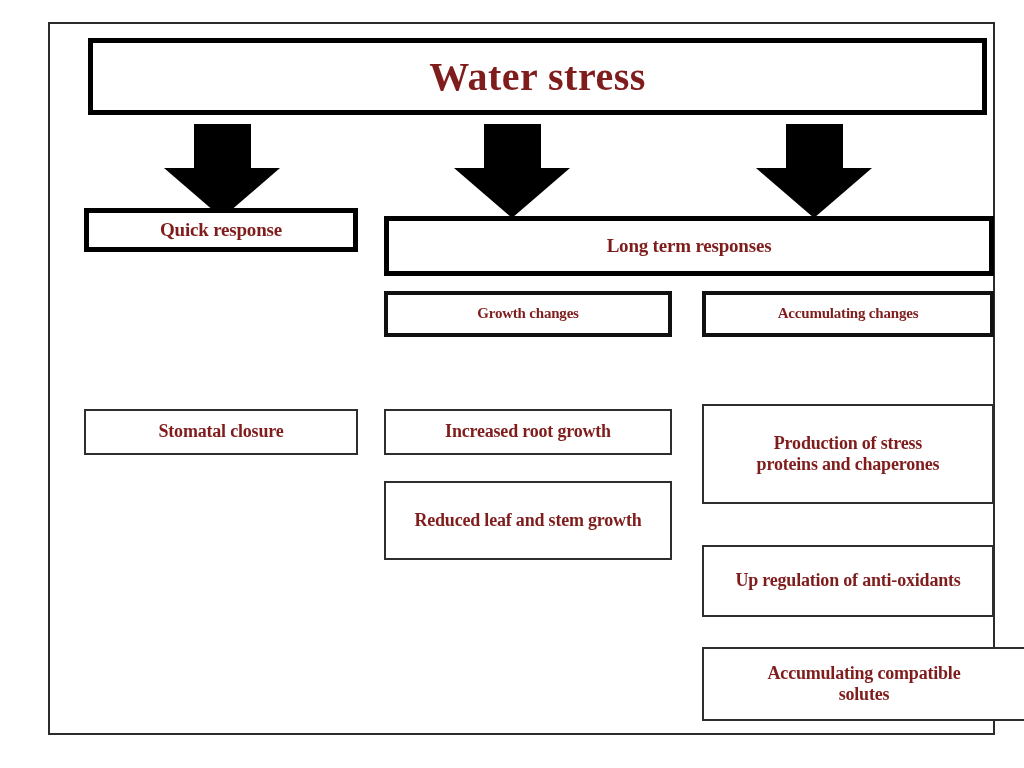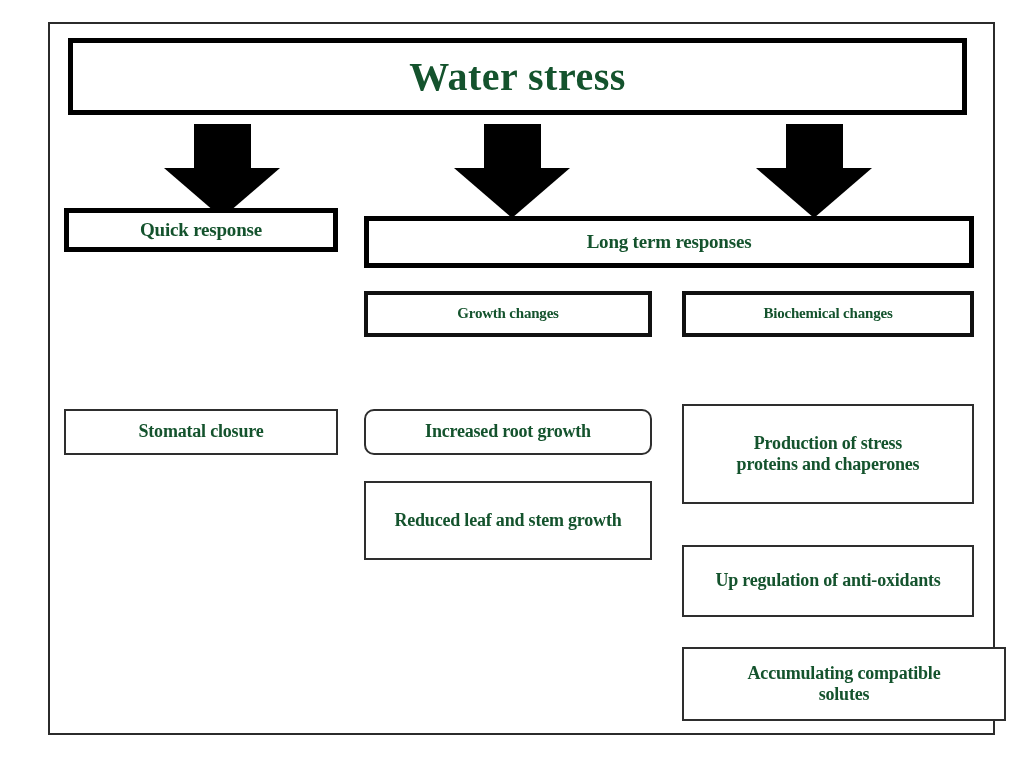--- a/index.html
+++ b/index.html
@@ -31,25 +31,26 @@
 
   
   .node {
     position: absolute;
     box-sizing: border-box;
     background: #ffffff;
     display: flex;
     align-items: center;
     justify-content: center;
     text-align: center;
-    color: #14532d;
+    color: #7f1d1d;
     font-weight: bold;
     letter-spacing: -0.2px;
     line-height: 1.18;
     padding: 2px 6px;
+    margin-left: 20px;
   }
   .node-thick { border: 5px solid #000000; }
   .node-medium { border: 4px solid #111111; }
   .node-thin { border: 2px solid #2e2e2e; }
 
   .node-title {
     font-size: 40px;
     letter-spacing: 0.5px;
     font-weight: bold;
   }
@@ -100,37 +101,37 @@
 
   <div class="arrow" style="left:706px; top:100px;">
     <div class="arrow-shaft" style="left:30px; top:0px; width:57px; height:46px;"></div>
     <div class="arrow-head" style="left:0px; top:44px; border-left-width:58px; border-right-width:58px; border-top-width:50px;"></div>
   </div>
 
   <div class="node node-thick node-level1" style="left:14px; top:184px; width:274px; height:44px;">
     <span>Quick response</span>
   </div>
 
-  <div class="node node-thick node-level1" style="left:314px; top:192px; width:610px; height:52px;align-items:center;">
+  <div class="node node-thick node-level1" style="left:314px; top:192px; width:610px; height:60px;align-items:center;">
     <span>Long term responses</span>
   </div>
 
   <div class="node node-medium node-level2" style="left:314px; top:267px; width:288px; height:46px;">
     <span>Growth changes</span>
   </div>
 
   <div class="node node-medium node-level2" style="left:632px; top:267px; width:292px; height:46px;">
-    <span>Biochemical changes</span>
+    <span>Accumulating changes</span>
   </div>
 
   <div class="node node-thin node-leaf" style="left:14px; top:385px; width:274px; height:46px;align-items:center;">
     <span>Stomatal closure</span>
   </div>
 
-  <div class="node node-thin node-leaf" style="left:314px; top:385px; width:288px; height:46px;border-radius:10px;">
+  <div class="node node-thin node-leaf" style="left:314px; top:385px; width:288px; height:46px;">
     <span>Increased root growth</span>
   </div>
 
   <div class="node node-thin node-leaf" style="left:314px; top:457px; width:288px; height:79px;">
     <span>Reduced leaf and stem growth</span>
   </div>
 
   <div class="node node-thin node-leaf" style="left:632px; top:380px; width:292px; height:100px;">
     <span style="max-width:200px;">Production of stress proteins and chaperones</span>
   </div>

